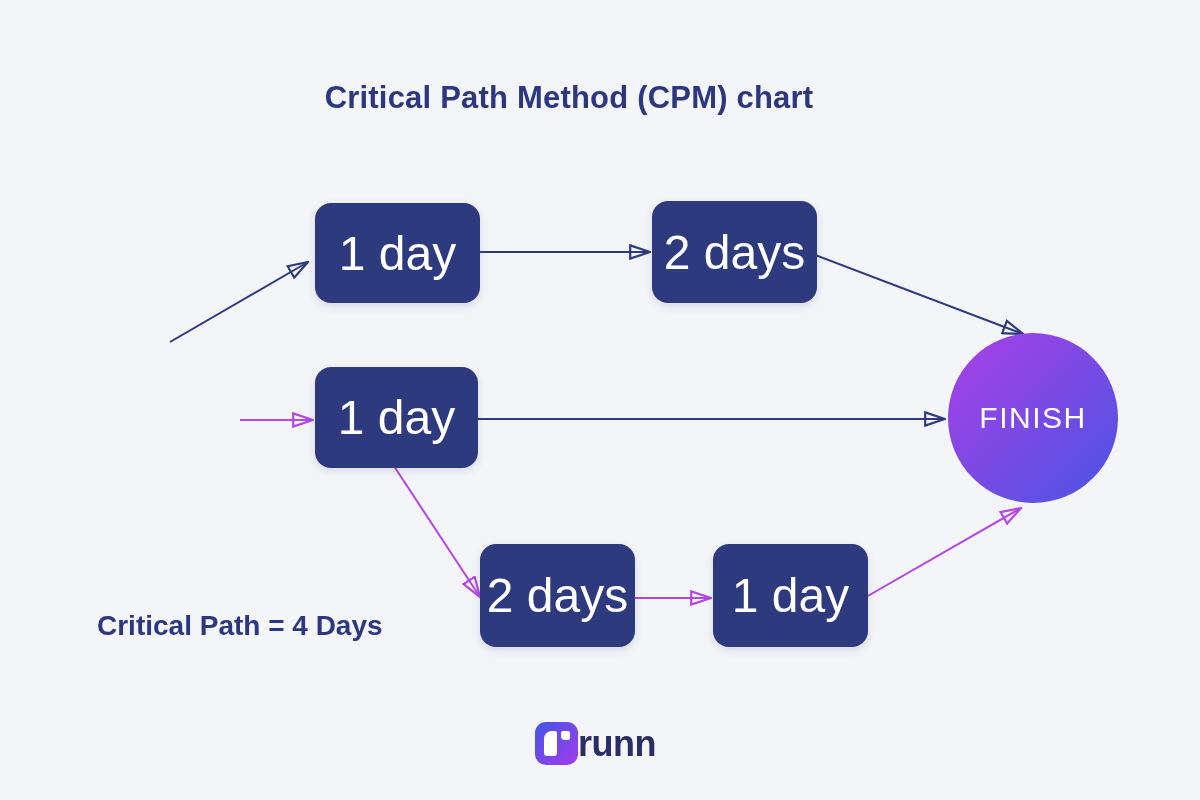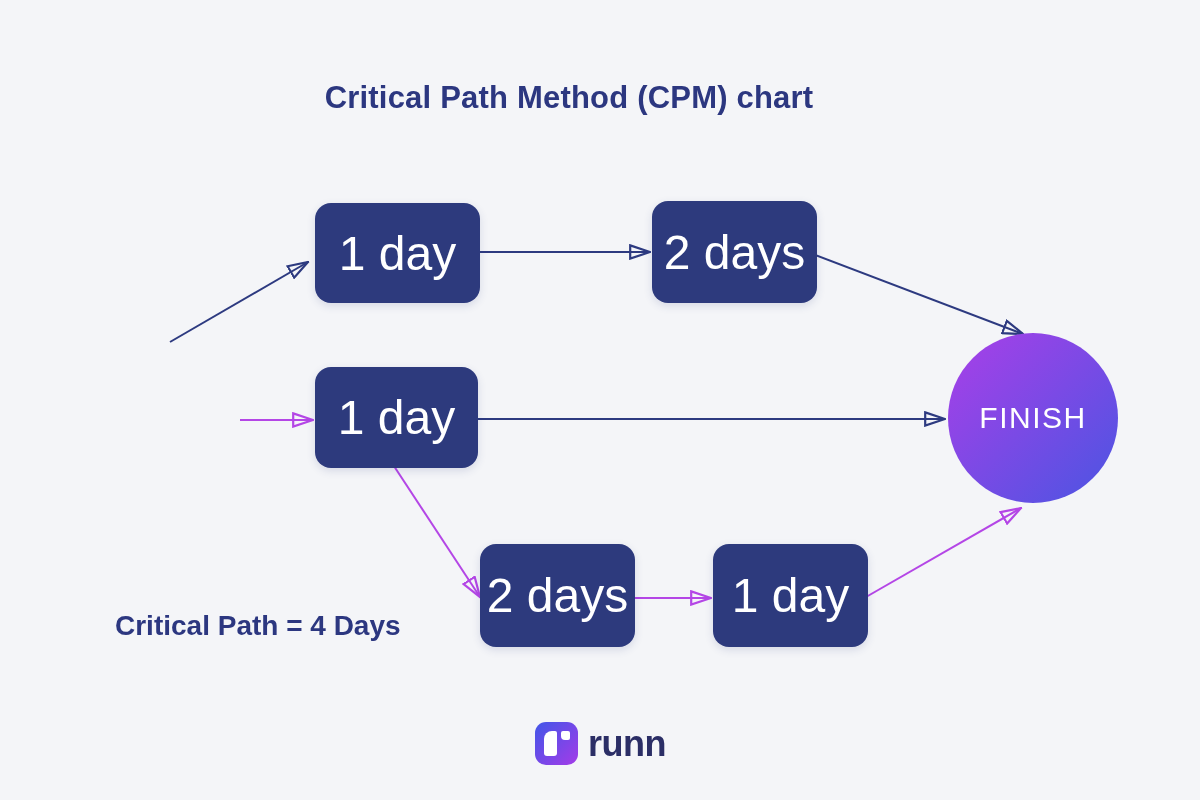--- a/index.html
+++ b/index.html
@@ -61,29 +61,27 @@
   #node-start   { left: 80px;  top: 338px; }
   #node-finish  { left: 948px; top: 333px; }
   .annotation {
     position: absolute;
     left: 97px;
     top: 610px;
     font-size: 28px;
     font-weight: bold;
     color: #2c3780;
     z-index: 2;
-    margin-left: 18px;
   }
   .logo {
     position: absolute;
     left: 535px;
     top: 722px;
     display: flex;
     align-items: center;
-    gap: 10px;
     z-index: 2;
   }
   .logo-icon {
     position: relative;
     width: 43px;
     height: 43px;
     border-radius: 11px;
     background: linear-gradient(135deg, #4156e8 0%, #a43be8 100%);
   }
   .logo-icon .stem {

